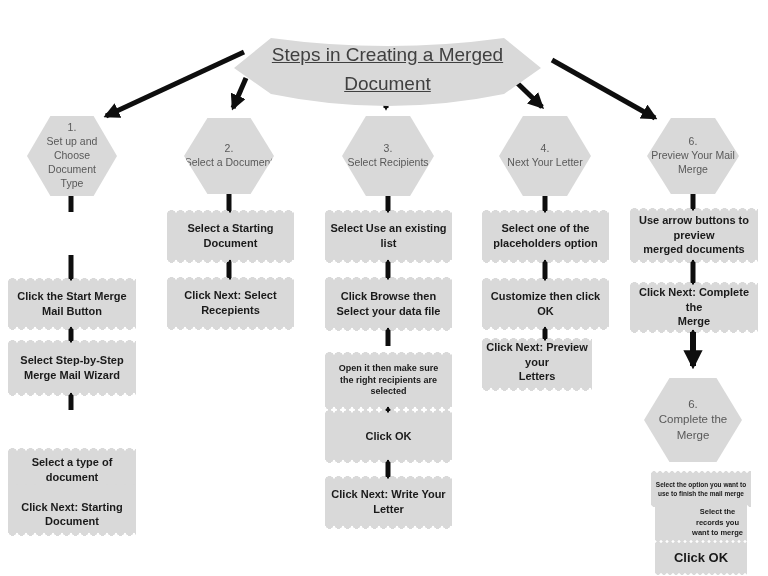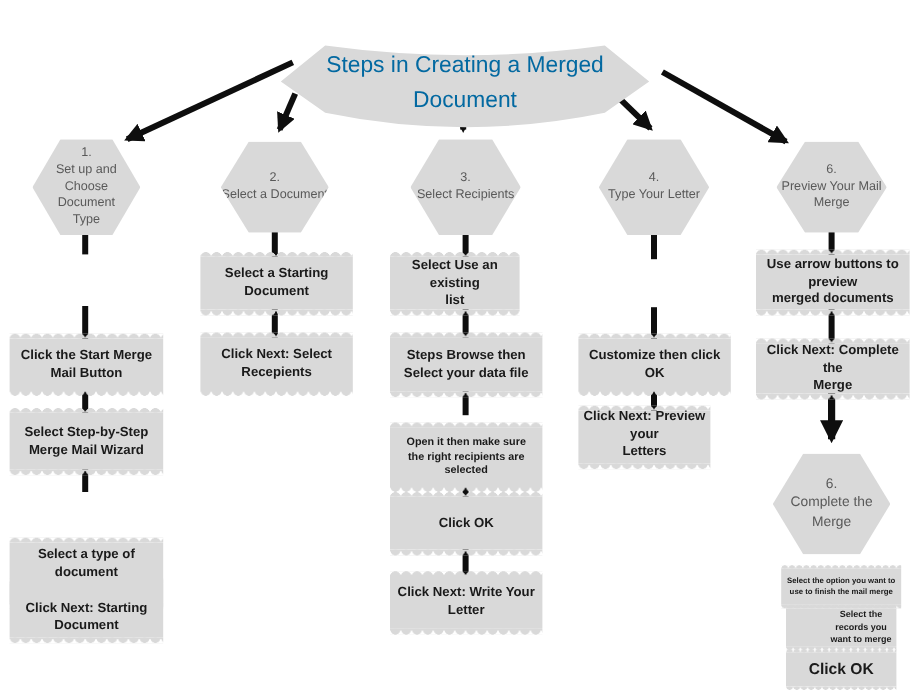--- a/index.html
+++ b/index.html
@@ -4,21 +4,21 @@
 <style>
   html,body{margin:0;padding:0;background:#ffffff;}
   body{width:768px;height:576px;overflow:hidden;font-family:"Liberation Sans",sans-serif;}
   .stage{position:relative;width:768px;height:576px;background:#ffffff;}
   .overlay{position:absolute;left:0;top:0;width:768px;height:576px;pointer-events:none;}
 
   
   .title-shape{position:absolute;left:233px;top:28px;width:309px;height:82px;}
   .title-shape svg{position:absolute;left:0;top:0;width:100%;height:100%;}
   .title-text{position:relative;width:100%;height:100%;display:flex;align-items:center;justify-content:center;
-    text-align:center;font-size:19px;line-height:1.55;color:#0369a1;white-space:pre-line;}
+    text-align:center;font-size:19px;line-height:1.55;color:#404040;white-space:pre-line;text-decoration:underline;}
 
   
   .hex{position:absolute;background:#d9d9d9;
     clip-path:polygon(26% 0%,74% 0%,100% 50%,74% 100%,26% 100%,0% 50%);
     display:flex;flex-direction:column;align-items:center;justify-content:center;
     text-align:center;color:#595959;font-size:10.5px;line-height:1.32;white-space:pre-line;}
   .hex.big{font-size:11.5px;}
 
   
   .box{--r:4.5px;position:absolute;background:#d9d9d9;color:#1a1a1a;font-weight:700;
@@ -123,44 +123,48 @@
   </div>
   <div class="box" style="left:167px;top:281px;width:127px;height:44px;text-align:center;">
     <span>Click Next: Select
 Recepients</span>
   </div>
 
   <div class="hex" style="left:342px;top:116px;width:92px;height:80px;">
     <span>3.</span>
     <span>Select Recipients</span>
   </div>
-  <div class="box" style="left:325px;top:214px;width:108px;height:44px;">
+  <div class="box" style="left:325px;top:214px;width:127px;height:44px;">
     <span>Select Use an existing
 list</span>
   </div>
   <div class="box" style="left:325px;top:281px;width:127px;height:45px;">
-    <span>Steps Browse then
+    <span>Click Browse then
 Select your data file</span>
   </div>
   <div class="box box-tiny3" style="left:325px;top:344px;width:127px;height:49px;margin-top:12px;">
     <span>Open it then make sure
 the right recipients are
 selected</span>
   </div>
   <div class="box" style="left:325px;top:414px;width:127px;height:44px;">
     <span>Click OK</span>
   </div>
   <div class="box" style="left:325px;top:480px;width:127px;height:44px;">
     <span>Click Next: Write Your
 Letter</span>
   </div>
 
   <div class="hex" style="left:499px;top:116px;width:92px;height:80px;">
     <span>4.</span>
-    <span>Type Your Letter</span>
+    <span>Next Your Letter</span>
+  </div>
+  <div class="box" style="left:482px;top:214px;width:127px;height:44px;">
+    <span>Select one of the
+placeholders option</span>
   </div>
   <div class="box" style="left:482px;top:282px;width:127px;height:43px;">
     <span>Customize then click OK</span>
   </div>
   <div class="box" style="left:482px;top:342px;width:110px;height:44px;align-items:flex-end;">
     <span>Click Next: Preview your
 Letters</span>
   </div>
 
   <div class="hex" style="left:647px;top:118px;width:92px;height:76px;">

